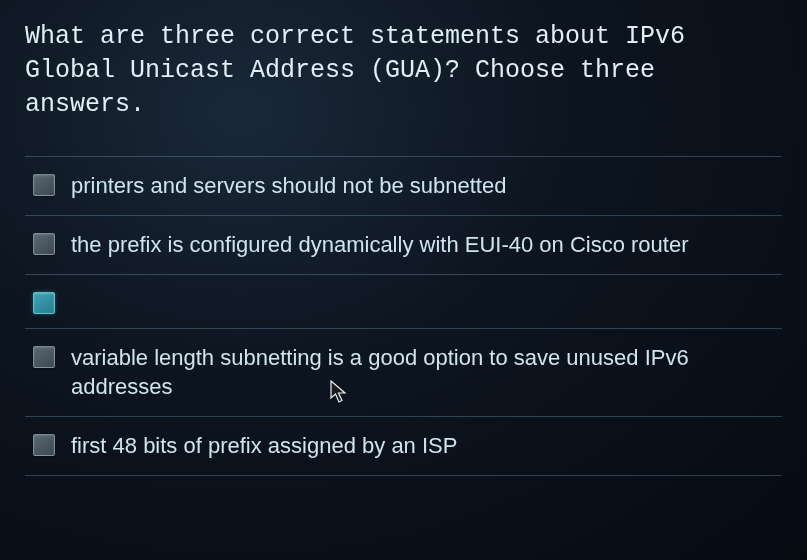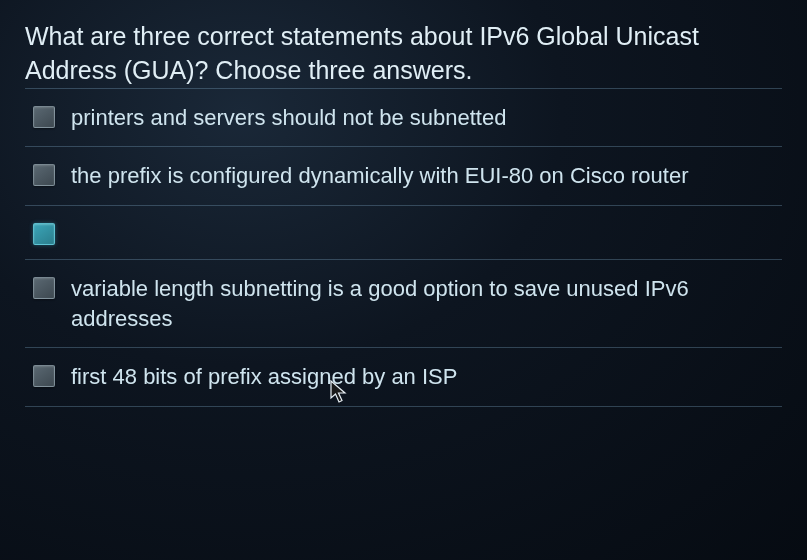--- a/index.html
+++ b/index.html
@@ -14,21 +14,23 @@
       font-family: 'Segoe UI', Tahoma, Geneva, Verdana, sans-serif;
       color: #d8e8f0;
       padding: 20px 25px;
       overflow: hidden;
       position: relative;
     }
     .question-text {
       font-size: 25px;
       font-weight: 500;
       line-height: 1.35;
+      margin-bottom: 35px;
       color: #e0eef5;
+      font-family: Liberation Mono, monospace;
     }
     .options-container {
       display: flex;
       flex-direction: column;
     }
     .option-row {
       display: flex;
       align-items: flex-start;
       padding: 14px 8px;
       border-top: 1px solid rgba(120, 160, 190, 0.35);
@@ -70,21 +72,21 @@
 
 <div class="question-text">What are three correct statements about IPv6 Global Unicast Address (GUA)? Choose three answers.</div>
 
 <div class="options-container">
   <div class="option-row">
     <div class="checkbox"></div>
     <div class="option-label">printers and servers should not be subnetted</div>
   </div>
   <div class="option-row">
     <div class="checkbox"></div>
-    <div class="option-label">the prefix is configured dynamically with EUI-80 on Cisco router</div>
+    <div class="option-label">the prefix is configured dynamically with EUI-40 on Cisco router</div>
   </div>
   <div class="option-row">
     <div class="checkbox checked"></div>
   </div>
   <div class="option-row">
     <div class="checkbox"></div>
     <div class="option-label">variable length subnetting is a good option to save unused IPv6 addresses</div>
   </div>
   <div class="option-row">
     <div class="checkbox"></div>

